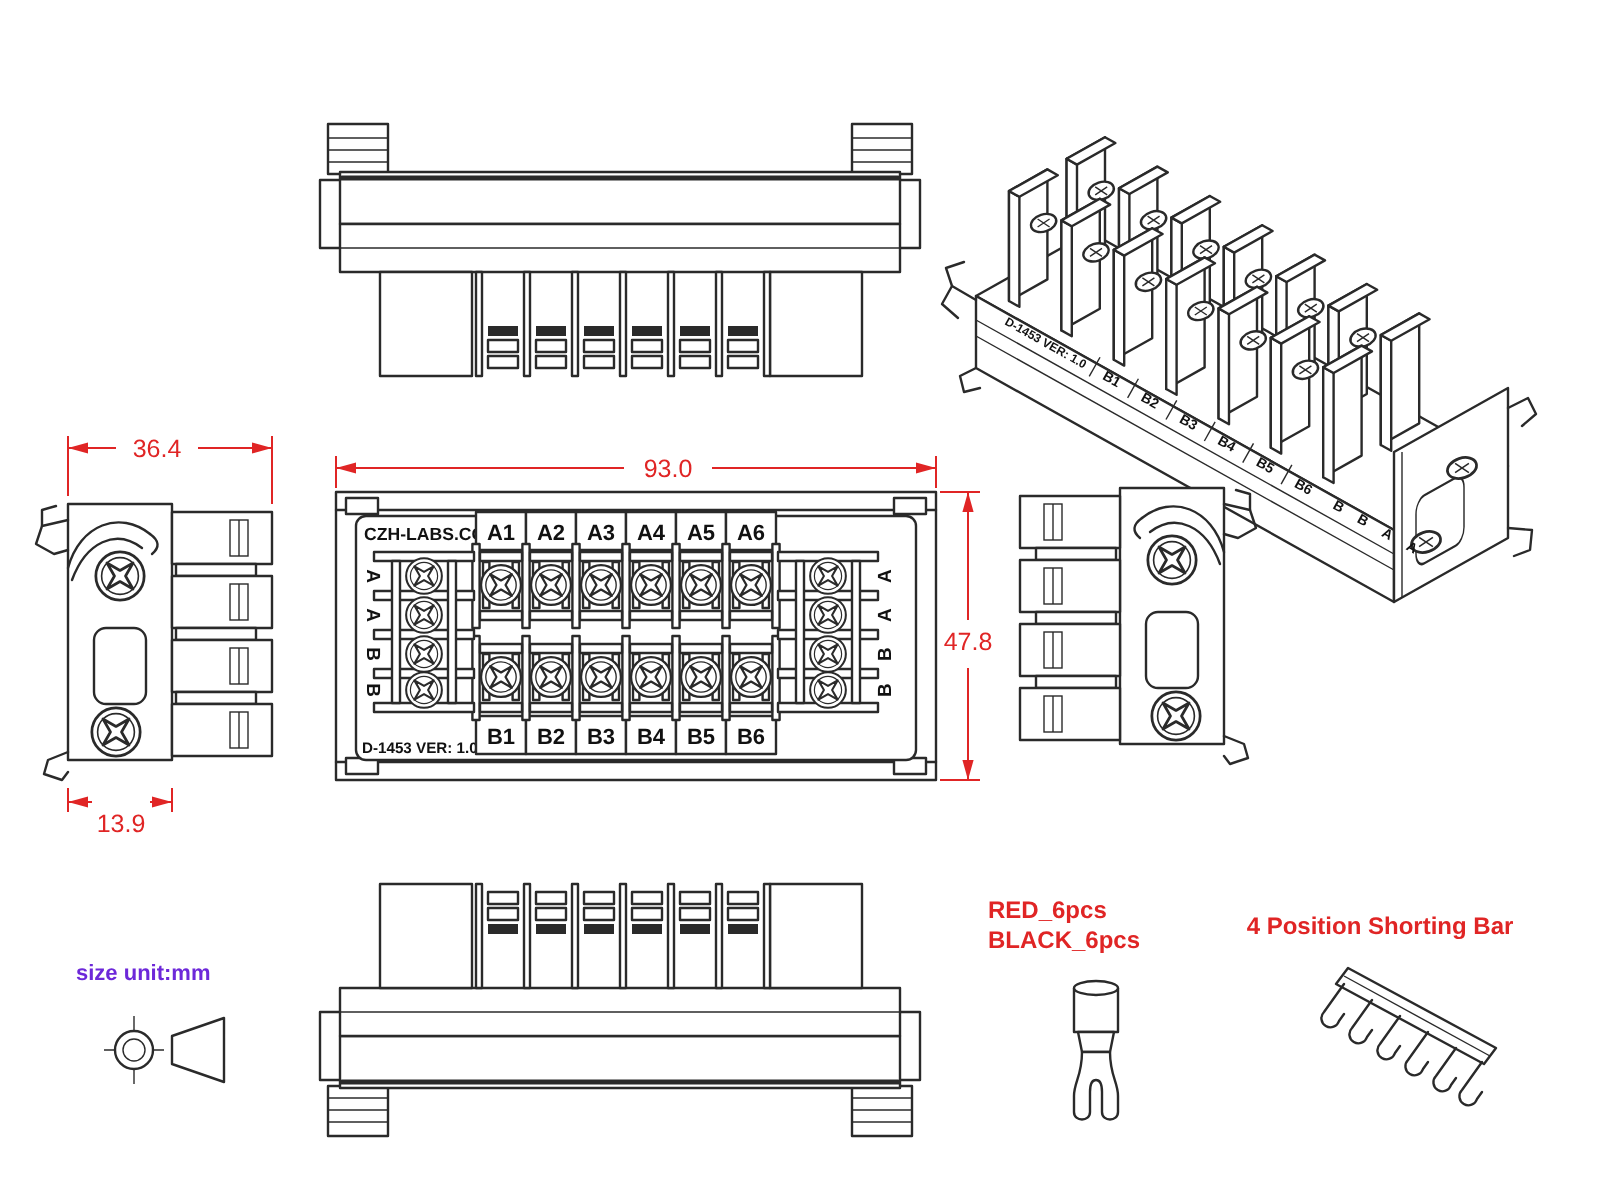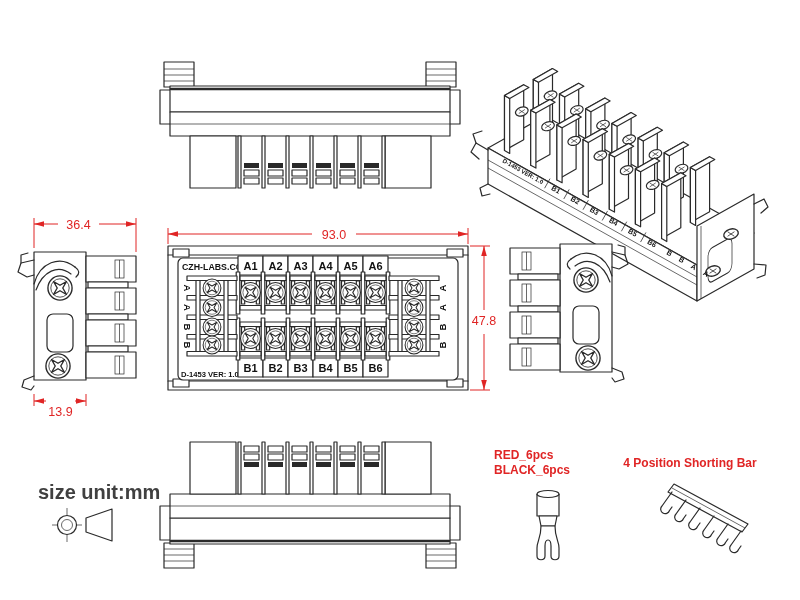--- a/index.html
+++ b/index.html
@@ -9,21 +9,21 @@
   .ln{fill:none;stroke:#2a2a2a;stroke-width:1.2;stroke-linejoin:round;stroke-linecap:round;}
   .lt{fill:none;stroke:#2a2a2a;stroke-width:0.7;}
   .fw{fill:#ffffff;stroke:#2a2a2a;stroke-width:1.2;stroke-linejoin:round;}
   .fd{fill:#2a2a2a;stroke:none;}
   .red{fill:none;stroke:#e02525;stroke-width:1;}
   .redf{fill:#e02525;stroke:none;}
   text{font-family:"Liberation Sans",sans-serif;}
   .t{fill:#111;font-weight:bold;}
   .dim{fill:#e02525;font-size:12.5px;}
   .note{position:absolute;color:#e02525;font-size:12px;line-height:15px;font-weight:bold;}
-  #size-unit{position:absolute;left:38px;top:481px;color:#404040;font-size:20px;font-weight:bold;}
+  #size-unit{position:absolute;left:38px;top:481px;color:#6d28d9;font-size:11px;font-weight:bold;}
 </style>
 </head>
 <body>
 
 <div id="canvas">
 
 <svg width="0" height="0" style="position:absolute" aria-hidden="true">
   <defs>
     <g id="screw">
       <circle class="fw" r="10.5"></circle>

